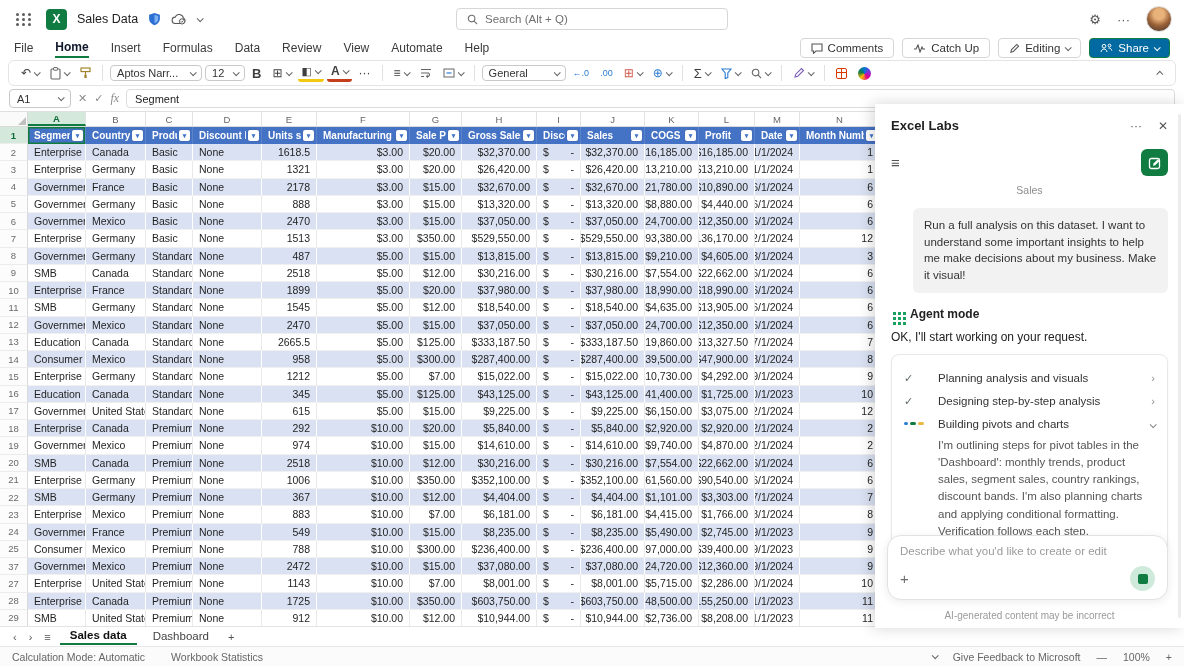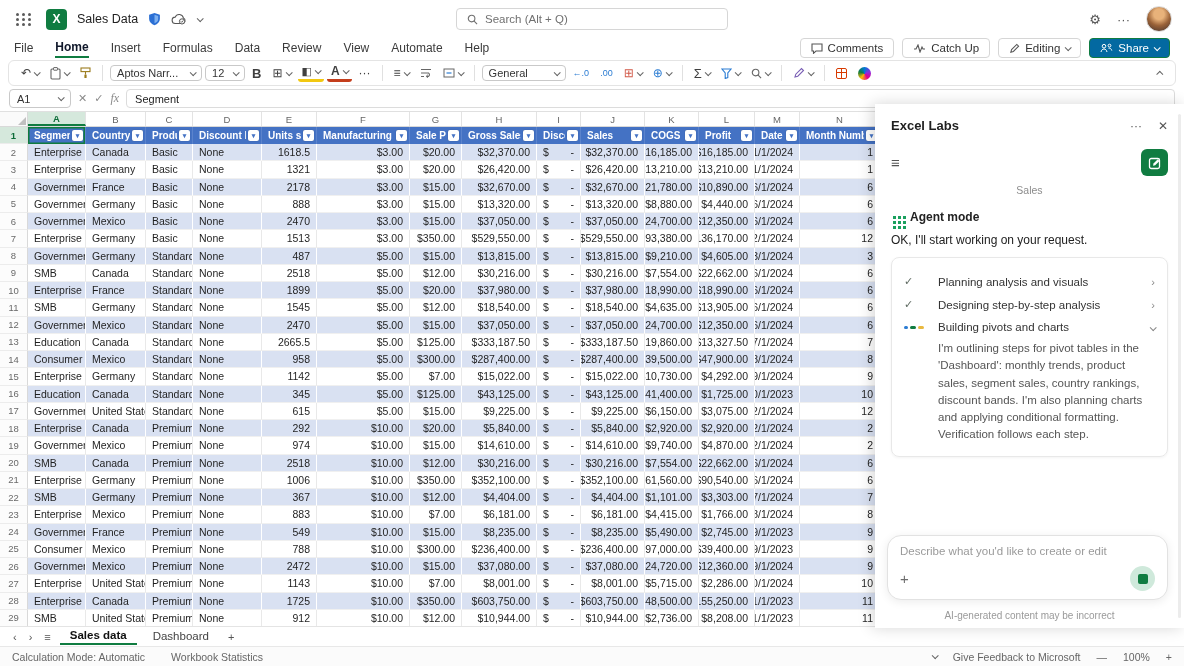--- a/index.html
+++ b/index.html
@@ -639,21 +639,21 @@
         <div class="cell r" style="width: 56px;">$47,900.00</div>
         <div class="cell r" style="width: 45px;">8/1/2024</div>
         <div class="cell r" style="width: 80px;">8</div>
       </div>
       <div class="gridrow">
         <div class="rownum">15</div>
         <div class="cell" style="width: 58px;">Enterprise</div>
         <div class="cell" style="width: 60px;">Germany</div>
         <div class="cell" style="width: 47px;">Standard</div>
         <div class="cell" style="width: 69px;">None</div>
-        <div class="cell r" style="width: 55px;">1142</div>
+        <div class="cell r" style="width: 55px;">1212</div>
         <div class="cell r" style="width: 93px;">$5.00</div>
         <div class="cell r" style="width: 52px;">$7.00</div>
         <div class="cell r" style="width: 75px;">$15,022.00</div>
         <div class="cell acct" style="width: 44px;">
           <span>$</span>
           <span>-</span>
         </div>
         <div class="cell r" style="width: 64px;">$15,022.00</div>
         <div class="cell r" style="width: 54px;">$10,730.00</div>
         <div class="cell r" style="width: 56px;">$4,292.00</div>
@@ -854,21 +854,21 @@
           <span>$</span>
           <span>-</span>
         </div>
         <div class="cell r" style="width: 64px;">$236,400.00</div>
         <div class="cell r" style="width: 54px;">$197,000.00</div>
         <div class="cell r" style="width: 56px;">$39,400.00</div>
         <div class="cell r" style="width: 45px;">9/1/2023</div>
         <div class="cell r" style="width: 80px;">9</div>
       </div>
       <div class="gridrow band">
-        <div class="rownum">26</div>
+        <div class="rownum">37</div>
         <div class="cell" style="width: 58px;">Government</div>
         <div class="cell" style="width: 60px;">Mexico</div>
         <div class="cell" style="width: 47px;">Premium</div>
         <div class="cell" style="width: 69px;">None</div>
         <div class="cell r" style="width: 55px;">2472</div>
         <div class="cell r" style="width: 93px;">$10.00</div>
         <div class="cell r" style="width: 52px;">$15.00</div>
         <div class="cell r" style="width: 75px;">$37,080.00</div>
         <div class="cell acct" style="width: 44px;">
           <span>$</span>
@@ -955,20 +955,21 @@
   <div class="lp-row2">
     <span class="hamburger">≡</span>
     <span class="compose">
         <svg width="14" height="14" viewBox="0 0 14 14">
           <rect x="1.5" y="2.5" width="10" height="10" rx="1.8" fill="none" stroke="#fff" stroke-width="1.3"></rect>
           <path d="M5 9.8l.5-2.2 4.3-4.3 1.7 1.7-4.3 4.3z" fill="#fff"></path>
         </svg>
       </span>
   </div>
   <div class="lp-today">Sales</div>
+  <div class="user-bubble">Run a full analysis on this dataset. I want to understand some important insights to help me make decisions about my business. Make it visual!</div>
   <div class="agent-row">
     <span class="agent-grid"></span>
     <span class="agent-label">Agent mode</span>
   </div>
   <div class="agent-reply">OK, I'll start working on your request.</div>
   <div class="steps-card">
     <div class="step">
       <span class="step-lead">
           <span class="check">✓</span>
         </span>

